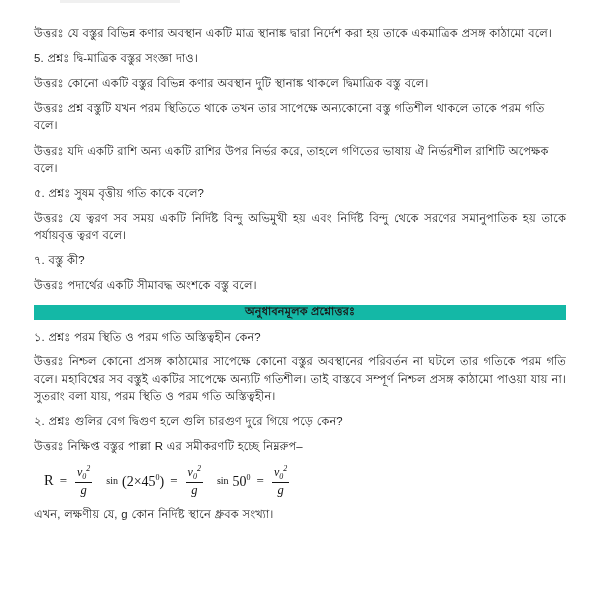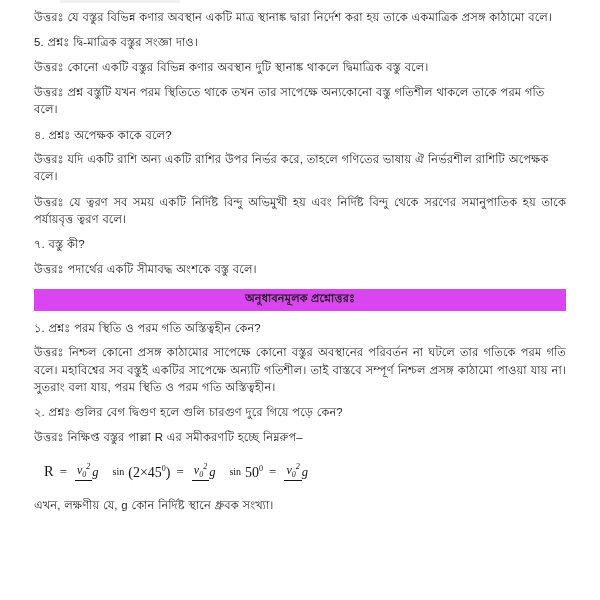--- a/index.html
+++ b/index.html
@@ -13,21 +13,21 @@
     overflow: hidden;
     font-family: "Liberation Serif", "DejaVu Serif", serif;
     color: #1a1a1a;
     position: relative;
   }
   .page {
     position: relative;
     width: 600px;
     height: 600px;
     box-sizing: border-box;
-    padding: 0 34px 0 34px;
+    padding: 16px 34px 0 34px;
   }
   
   .top-crop-artifact {
     position: absolute;
     top: 0px;
     left: 60px;
     width: 120px;
     height: 3px;
     background: #f0f0f0;
   }
@@ -48,22 +48,22 @@
   }
   .a {
     margin-bottom: 8px;
   }
   .wide {
     
     text-align: justify;
     text-justify: inter-word;
   }
   .section-banner {
-    background: #d946ef;
-    height: 22px;
+    background: #14b8a6;
+    height: 15px;
     margin: 11px 0 9px 0;
     display: flex;
     align-items: center;
     justify-content: center;
   }
   .section-banner-label {
     font-size: 11.2px;
     font-weight: bold;
     color: #1a1a1a;
     letter-spacing: 0.2px;
@@ -77,21 +77,21 @@
     align-items: center;
     gap: 3px;
     height: 34px;
   }
   .fm-var {
     font-style: normal;
     font-size: 14.5px;
   }
   .frac {
     display: inline-flex;
-    flex-direction: row;
+    flex-direction: column;
     align-items: center;
     justify-content: center;
     vertical-align: middle;
     margin: 0 2px;
     line-height: 1;
   }
   .frac .num {
     font-style: italic;
     font-size: 12px;
     padding: 0 2px 1px 2px;
@@ -139,24 +139,24 @@
 
   <p class="para a first bn">উত্তরঃ যে বস্তুর বিভিন্ন কণার অবস্থান একটি মাত্র স্থানাঙ্ক দ্বারা নির্দেশ করা হয় তাকে একমাত্রিক প্রসঙ্গ কাঠামো বলে।</p>
 
   <p class="para q bn">5. প্রশ্নঃ দ্বি-মাত্রিক বস্তুর সংজ্ঞা দাও।</p>
 
   <p class="para a bn">উত্তরঃ কোনো একটি বস্তুর বিভিন্ন কণার অবস্থান দুটি স্থানাঙ্ক থাকলে দ্বিমাত্রিক বস্তু বলে।</p>
 
 
   <p class="para a bn">উত্তরঃ প্রশ্ন বস্তুটি যখন পরম স্থিতিতে থাকে তখন তার সাপেক্ষে অন্যকোনো বস্তু গতিশীল থাকলে তাকে পরম গতি বলে।</p>
 
-  <p class="para q bn">৪. প্রশ্নঃ অপেক্ষক কাকে বলে?</p>
 
   <p class="para a bn">উত্তরঃ যদি একটি রাশি অন্য একটি রাশির উপর নির্ভর করে, তাহলে গণিতের ভাষায় ঐ নির্ভরশীল রাশিটি অপেক্ষক বলে।</p>
 
+  <p class="para q bn">৫. প্রশ্নঃ সুষম বৃত্তীয় গতি কাকে বলে?</p>
 
 
 
   <p class="para a wide bn">উত্তরঃ যে ত্বরণ সব সময় একটি নির্দিষ্ট বিন্দু অভিমুখী হয় এবং নির্দিষ্ট বিন্দু থেকে সরণের সমানুপাতিক হয় তাকে পর্যায়বৃত্ত ত্বরণ বলে।</p>
 
   <p class="para q bn">৭. বস্তু কী?</p>
 
   <p class="para a bn">উত্তরঃ পদার্থের একটি সীমাবদ্ধ অংশকে বস্তু বলে।</p>
 
   <div class="section-banner">

